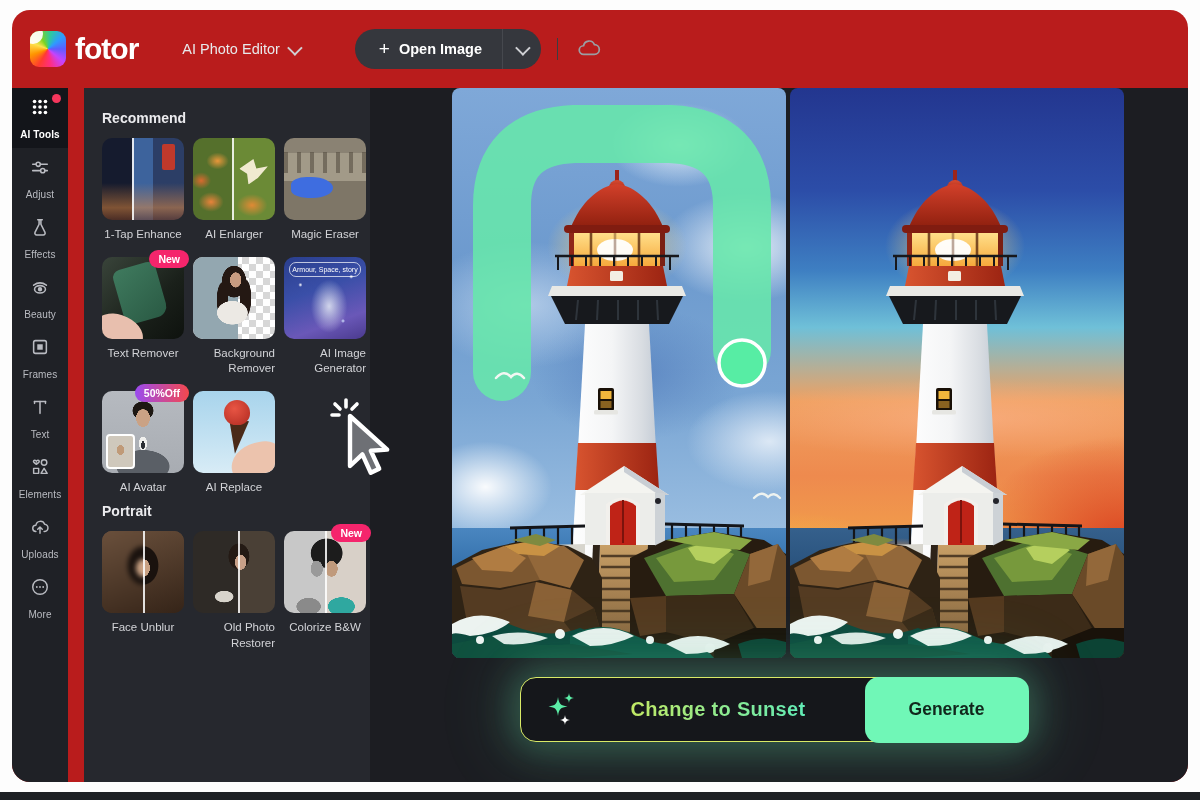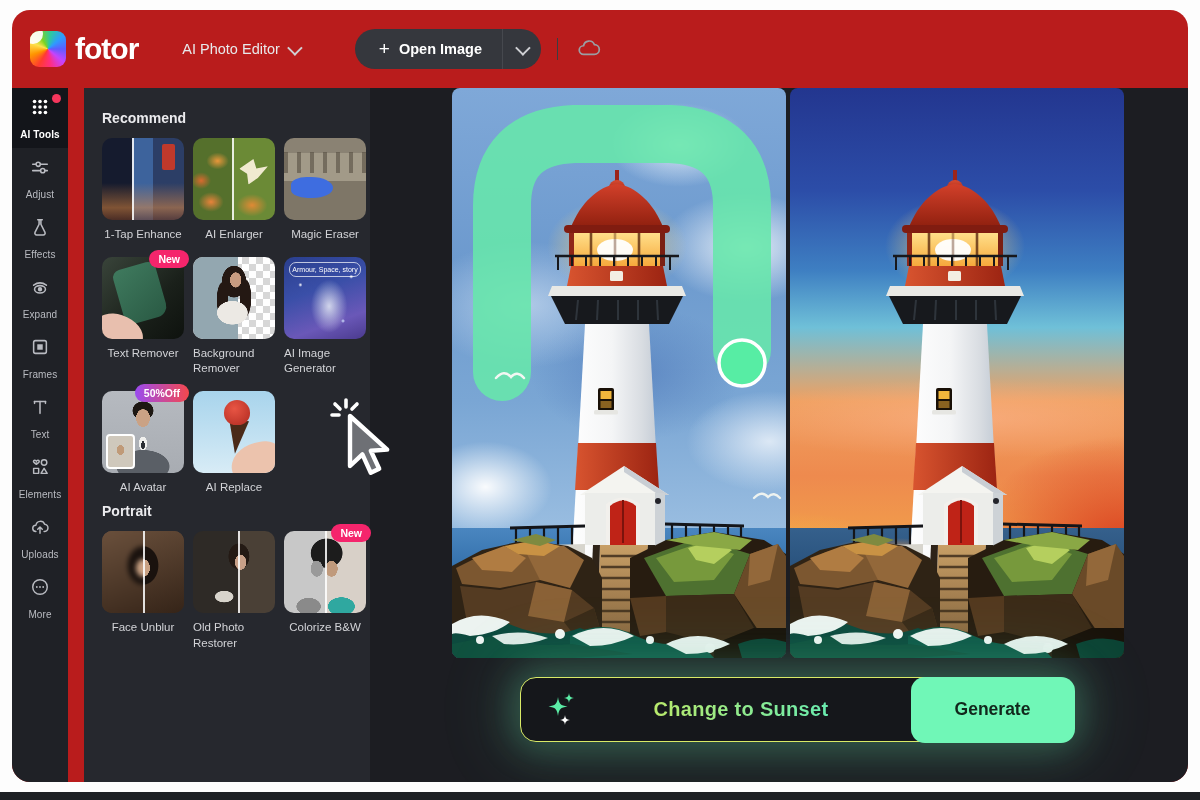--- a/index.html
+++ b/index.html
@@ -37,21 +37,21 @@
   .side-item.active .lbl{font-weight:bold;}
   .red-dot{position:absolute;right:7px;top:6px;width:9px;height:9px;border-radius:50%;background:#f5365c;}
 
   
   .panel{position:absolute;left:72px;top:78px;bottom:0;width:302px;background:#26282e;overflow:hidden;
     padding:14px 0 0 18px;box-sizing:border-box;}
   .sec-title{color:#ebebee;font-size:14px;font-weight:bold;margin:8px 0 12px;}
   .grid{display:grid;grid-template-columns:repeat(3,82px);column-gap:9px;row-gap:14px;}
   .cell{display:flex;flex-direction:column;align-items:center;cursor:pointer;}
   .thumb{width:82px;height:82px;border-radius:10px;position:relative;overflow:hidden;background:#3a3c42;}
-  .cell .t-lbl{margin-top:7px;font-size:11.5px;line-height:1.35;color:#d2d3d7;text-align:left;max-width:82px;}
+  .cell .t-lbl{margin-top:7px;font-size:11.5px;line-height:1.35;color:#d2d3d7;text-align:right;max-width:82px;}
   .badge{position:absolute;top:-7px;right:-5px;z-index:3;background:#f5256c;color:#fff;font-size:10.5px;
     font-weight:bold;padding:3px 9px;border-radius:11px;}
   .badge.offer{background:linear-gradient(90deg,#9a4bf0,#f5484d);}
   .thumb-wrap{position:relative;}
   .vline{position:absolute;top:0;bottom:0;width:1.5px;background:rgba(255,255,255,.85);z-index:2;}
   .checker{background-image:linear-gradient(45deg,#d7d7d7 25%,transparent 25%,transparent 75%,#d7d7d7 75%),
     linear-gradient(45deg,#d7d7d7 25%,#ffffff 25%,#ffffff 75%,#d7d7d7 75%);
     background-size:14px 14px;background-position:0 0,7px 7px;background-color:#fff;}
 
   .t-enhance{background:linear-gradient(180deg,rgba(20,26,44,0) 55%,rgba(233,140,60,.5) 85%,rgba(120,60,30,.55) 100%),
@@ -152,21 +152,21 @@
     radial-gradient(300px 50px at 55% 58%,rgba(255,185,150,.5),transparent 80%),
     linear-gradient(180deg,#23368f 0%,#2c4da8 18%,#3e7fc2 32%,#6fc0d8 42%,#f0a060 55%,#ee8a4e 68%,#f2a24a 82%,#f6b93e 100%);}
   .sea{position:absolute;left:0;right:0;top:440px;height:130px;}
   .img-before .sea{background:linear-gradient(180deg,#4a86c0 0%,#2d6aa6 40%,#1d5a94 100%);}
   .img-after .sea{background:
     radial-gradient(70px 12px at 30% 15%,rgba(240,150,70,.55),transparent 80%),
     linear-gradient(180deg,#35608c 0%,#224a74 50%,#1a3c60 100%);}
   .scene,.overlay{position:absolute;inset:0;width:100%;height:100%;}
 
   
-  .prompt-bar{position:absolute;left:508px;top:667px;width:554px;height:65px;background:#15171b;
+  .prompt-bar{position:absolute;left:508px;top:667px;width:508px;height:65px;background:#15171b;
     border:1.5px solid #d9ea67;border-radius:16px;box-sizing:border-box;display:flex;align-items:center;
     box-shadow:0 0 34px 8px rgba(102,231,171,.25),0 0 70px 18px rgba(102,231,171,.12);gap:30px;}
   .prompt-text{flex:1;text-align:center;font-size:20px;font-weight:bold;letter-spacing:.3px;
     background:linear-gradient(90deg,#cde95b,#55ecc0);-webkit-background-clip:text;background-clip:text;color:transparent;}
   .gen-btn{position:absolute;right:-1.5px;top:-1.5px;bottom:-1.5px;width:164px;background:#70f7b7;border-radius:14px;
     display:flex;align-items:center;justify-content:center;color:#11271c;font-size:17.5px;font-weight:bold;cursor:pointer;}
   .spark{margin-left:24px;display:flex;}
 
   .cursor{position:absolute;left:330px;top:398px;z-index:50;pointer-events:none;}
 </style>
@@ -383,21 +383,21 @@
         <path d="M8.5,3 h5 M10,3 v5 L5.5,17 a2,2 0 0 0 1.8,2.8 h7.4 a2,2 0 0 0 1.8,-2.8 L12,8 V3"></path>
       </svg>
       <span class="lbl">Effects</span>
     </div>
     <div class="side-item">
       <svg width="20" height="20" viewBox="0 0 22 22" fill="none" stroke="currentColor" stroke-width="1.7" stroke-linecap="round">
         <path d="M4,9 Q11,4 18,9"></path>
           <ellipse cx="11" cy="13.5" rx="6" ry="4"></ellipse>
           <circle cx="11" cy="13.5" r="1.6" fill="currentColor"></circle>
       </svg>
-      <span class="lbl">Expand</span>
+      <span class="lbl">Beauty</span>
     </div>
     <div class="side-item">
       <svg width="20" height="20" viewBox="0 0 22 22" fill="none" stroke="currentColor" stroke-width="1.7">
         <rect x="4" y="4" width="14" height="14" rx="2"></rect>
           <rect x="8" y="8" width="6" height="6" fill="currentColor" stroke="none"></rect>
       </svg>
       <span class="lbl">Frames</span>
     </div>
     <div class="side-item">
       <svg width="20" height="20" viewBox="0 0 22 22" fill="none" stroke="currentColor" stroke-width="1.7" stroke-linecap="round">

